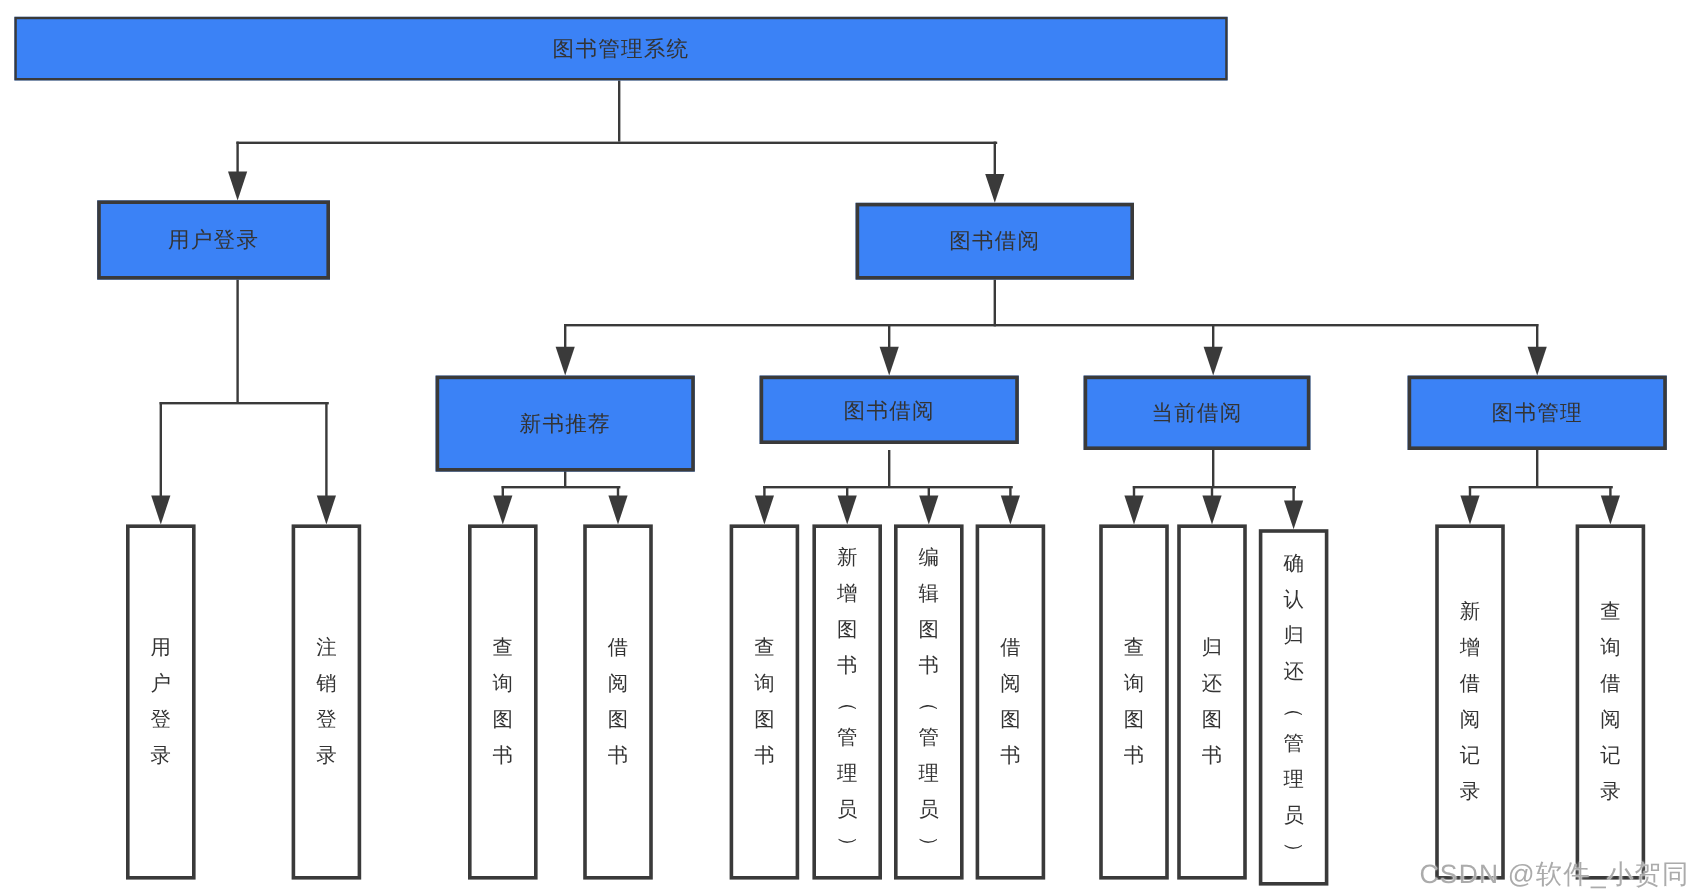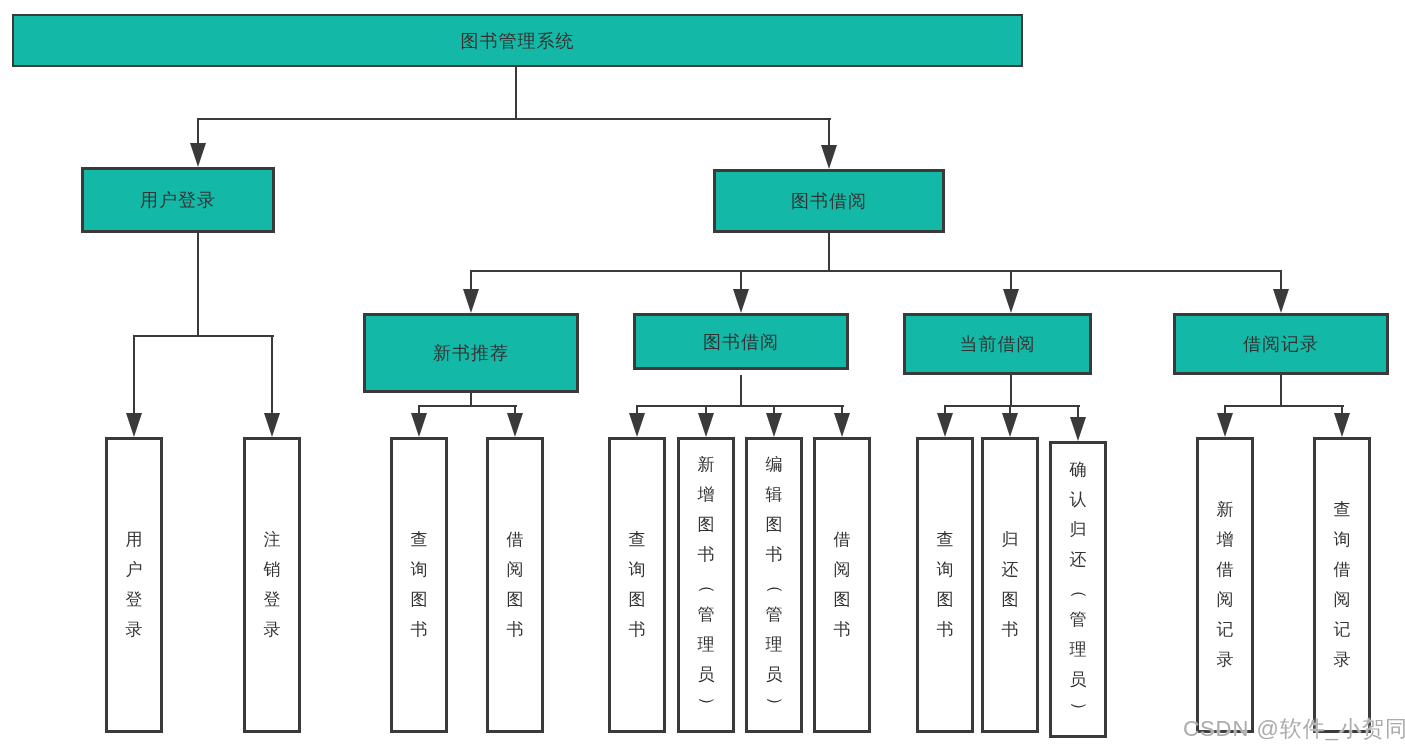--- a/index.html
+++ b/index.html
@@ -18,21 +18,21 @@
   
   .ah{
     position:absolute;width:0;height:0;
     border-left:8px solid transparent;
     border-right:8px solid transparent;
     border-top:24px solid #3a3a3a;
   }
   
   .hbox{
     position:absolute;
-    background:#14b8a6;
+    background:#3b82f6;
     border:3px solid #3a3a3a;
     box-sizing:border-box;
     display:flex;align-items:center;justify-content:center;
     font-size:18px;
     letter-spacing:1px;
   }
   .hbox.root{border-width:2px;}
   
   .vbox{
     position:absolute;
@@ -138,21 +138,21 @@
   <div class="hbox" style="left:363px;top:313px;width:216px;height:80px">
     <span>新书推荐</span>
   </div>
   <div class="hbox" style="left:633px;top:313px;width:216px;height:57px">
     <span>图书借阅</span>
   </div>
   <div class="hbox" style="left:903px;top:313px;width:189px;height:62px">
     <span>当前借阅</span>
   </div>
   <div class="hbox" style="left:1173px;top:313px;width:216px;height:62px">
-    <span>借阅记录</span>
+    <span>图书管理</span>
   </div>
 
   <div class="vbox" style="left:105px;top:437px">
     <div class="vtext">
         <span class="vchar">用</span>
         <span class="vchar">户</span>
         <span class="vchar">登</span>
         <span class="vchar">录</span>
       </div>
   </div>

